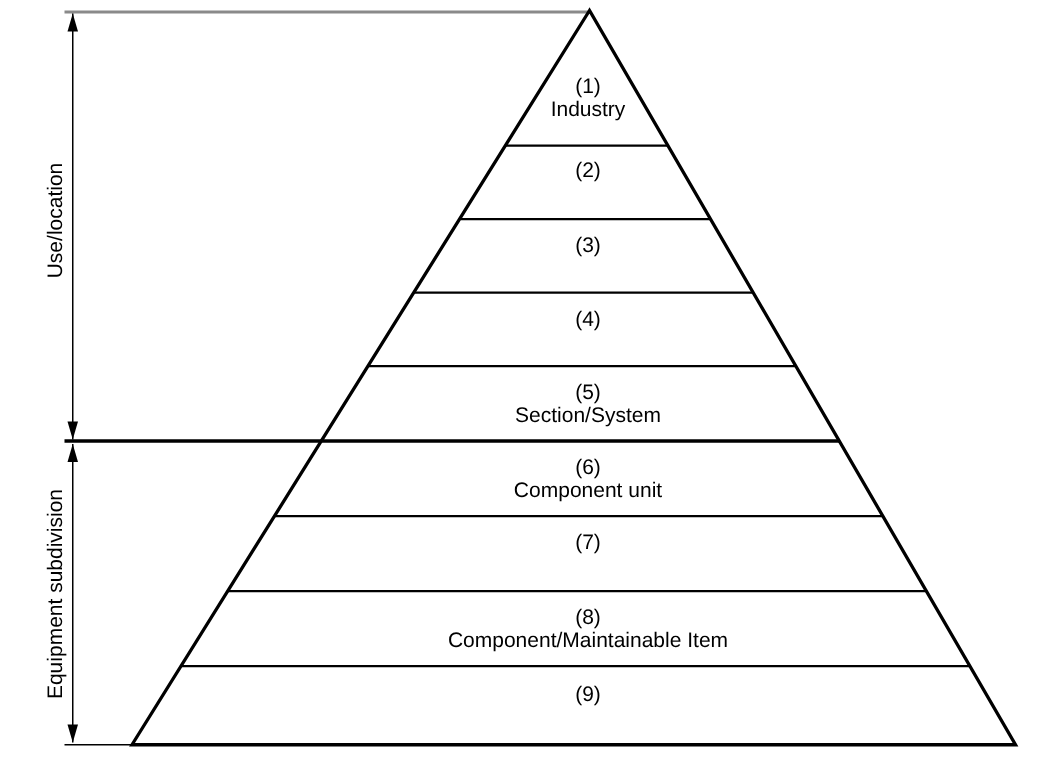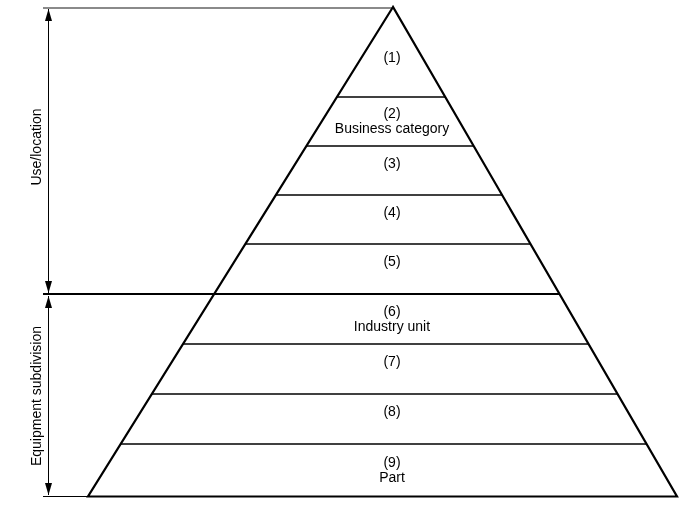--- a/index.html
+++ b/index.html
@@ -69,42 +69,43 @@
     <line x1="48.5" y1="296" x2="48.5" y2="495" stroke="#000000" stroke-width="1"></line>
     <polygon points="48.5,296 45,308 52,308" fill="#000000"></polygon>
     <polygon points="48.5,495 45,483 52,483" fill="#000000"></polygon>
   </svg>
 
   <div class="v-label use-location">Use/location</div>
   <div class="v-label equipment-sub">Equipment subdivision</div>
 
   <div class="level-label" style="top:50px">
     <div>(1)</div>
+    <div>Industry</div>
   </div>
   <div class="level-label" style="top:106px">
     <div>(2)</div>
-    <div>Business category</div>
   </div>
   <div class="level-label" style="top:156px">
     <div>(3)</div>
   </div>
   <div class="level-label" style="top:205px">
     <div>(4)</div>
   </div>
   <div class="level-label" style="top:254px">
     <div>(5)</div>
+    <div>Section/System</div>
   </div>
   <div class="level-label" style="top:304px">
     <div>(6)</div>
-    <div>Industry unit</div>
+    <div>Component unit</div>
   </div>
   <div class="level-label" style="top:354px">
     <div>(7)</div>
   </div>
   <div class="level-label" style="top:404px">
     <div>(8)</div>
+    <div>Component/Maintainable Item</div>
   </div>
   <div class="level-label" style="top:455px">
     <div>(9)</div>
-    <div>Part</div>
   </div>
 
 </div>
 
 </body></html>

